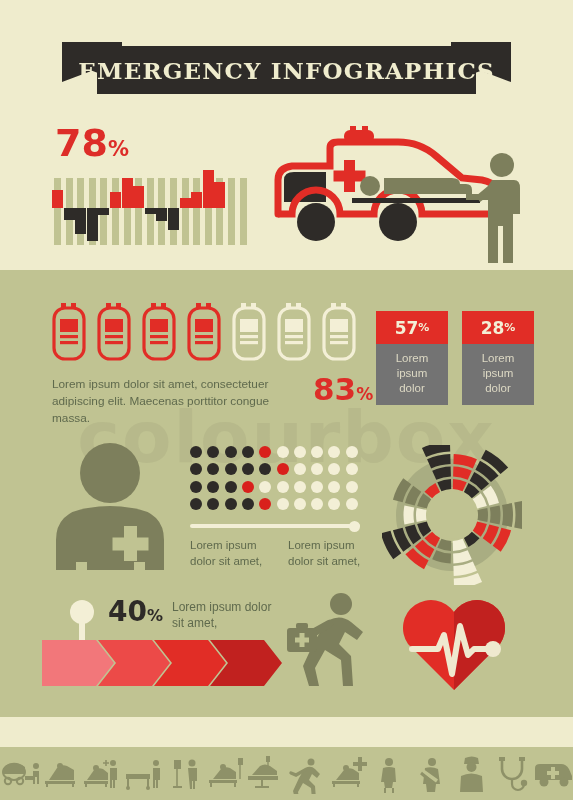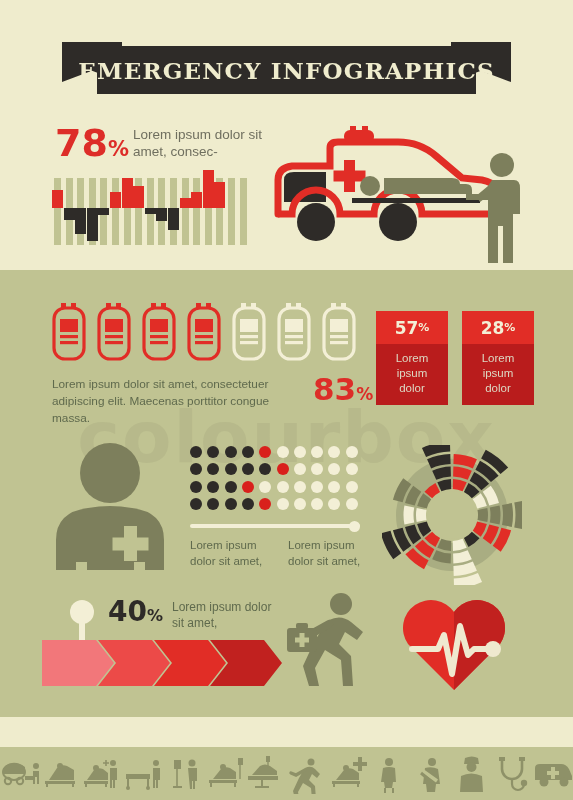--- a/index.html
+++ b/index.html
@@ -65,21 +65,21 @@
 
   
   .statbox { position:absolute; width:72px; }
   .statbox .sb-top {
     height:33px; background:#e12d26; color:#f3efd6;
     display:flex; align-items:center; justify-content:center;
     font-family:"DejaVu Sans", sans-serif; font-weight:bold; font-size:17px;
   }
   .statbox .sb-top .sm { font-size:11px; }
   .statbox .sb-body {
-    background:#b91c1c; color:#ddd9c4; padding:7px 4px 9px;
+    background:#737373; color:#ddd9c4; padding:7px 4px 9px;
     font-size:11.5px; line-height:15px; text-align:center;
   }
 
   
   .midtext {
     position:absolute; left:52px; top:376px; width:258px;
     color:#5f6a4d; font-size:11.8px; line-height:17px;
   }
   .pct63 {
     position:absolute; left:313px; top:374px;
@@ -154,21 +154,20 @@
     <div class="ribbon-tail-l"></div>
     <div class="ribbon-tail-r"></div>
     <div class="ribbon-main">
       <h1>EMERGENCY INFOGRAPHICS</h1>
     </div>
   </div>
 
   <div class="pct78">
     <span>78</span><span class="sm">%</span>
   </div>
-  <div class="lorem-top">Lorem ipsum dolor sit amet, consec-</div>
 
   <div class="barchart" id="barchart">
       <div class="bc-col" style="left: 2px;"></div>
       <div class="bc-col" style="left: 13.6px;"></div>
       <div class="bc-col" style="left: 25.2px;"></div>
       <div class="bc-col" style="left: 36.8px;"></div>
       <div class="bc-col" style="left: 48.4px;"></div>
       <div class="bc-col" style="left: 60px;"></div>
       <div class="bc-col" style="left: 71.6px;"></div>
       <div class="bc-col" style="left: 83.2px;"></div>

